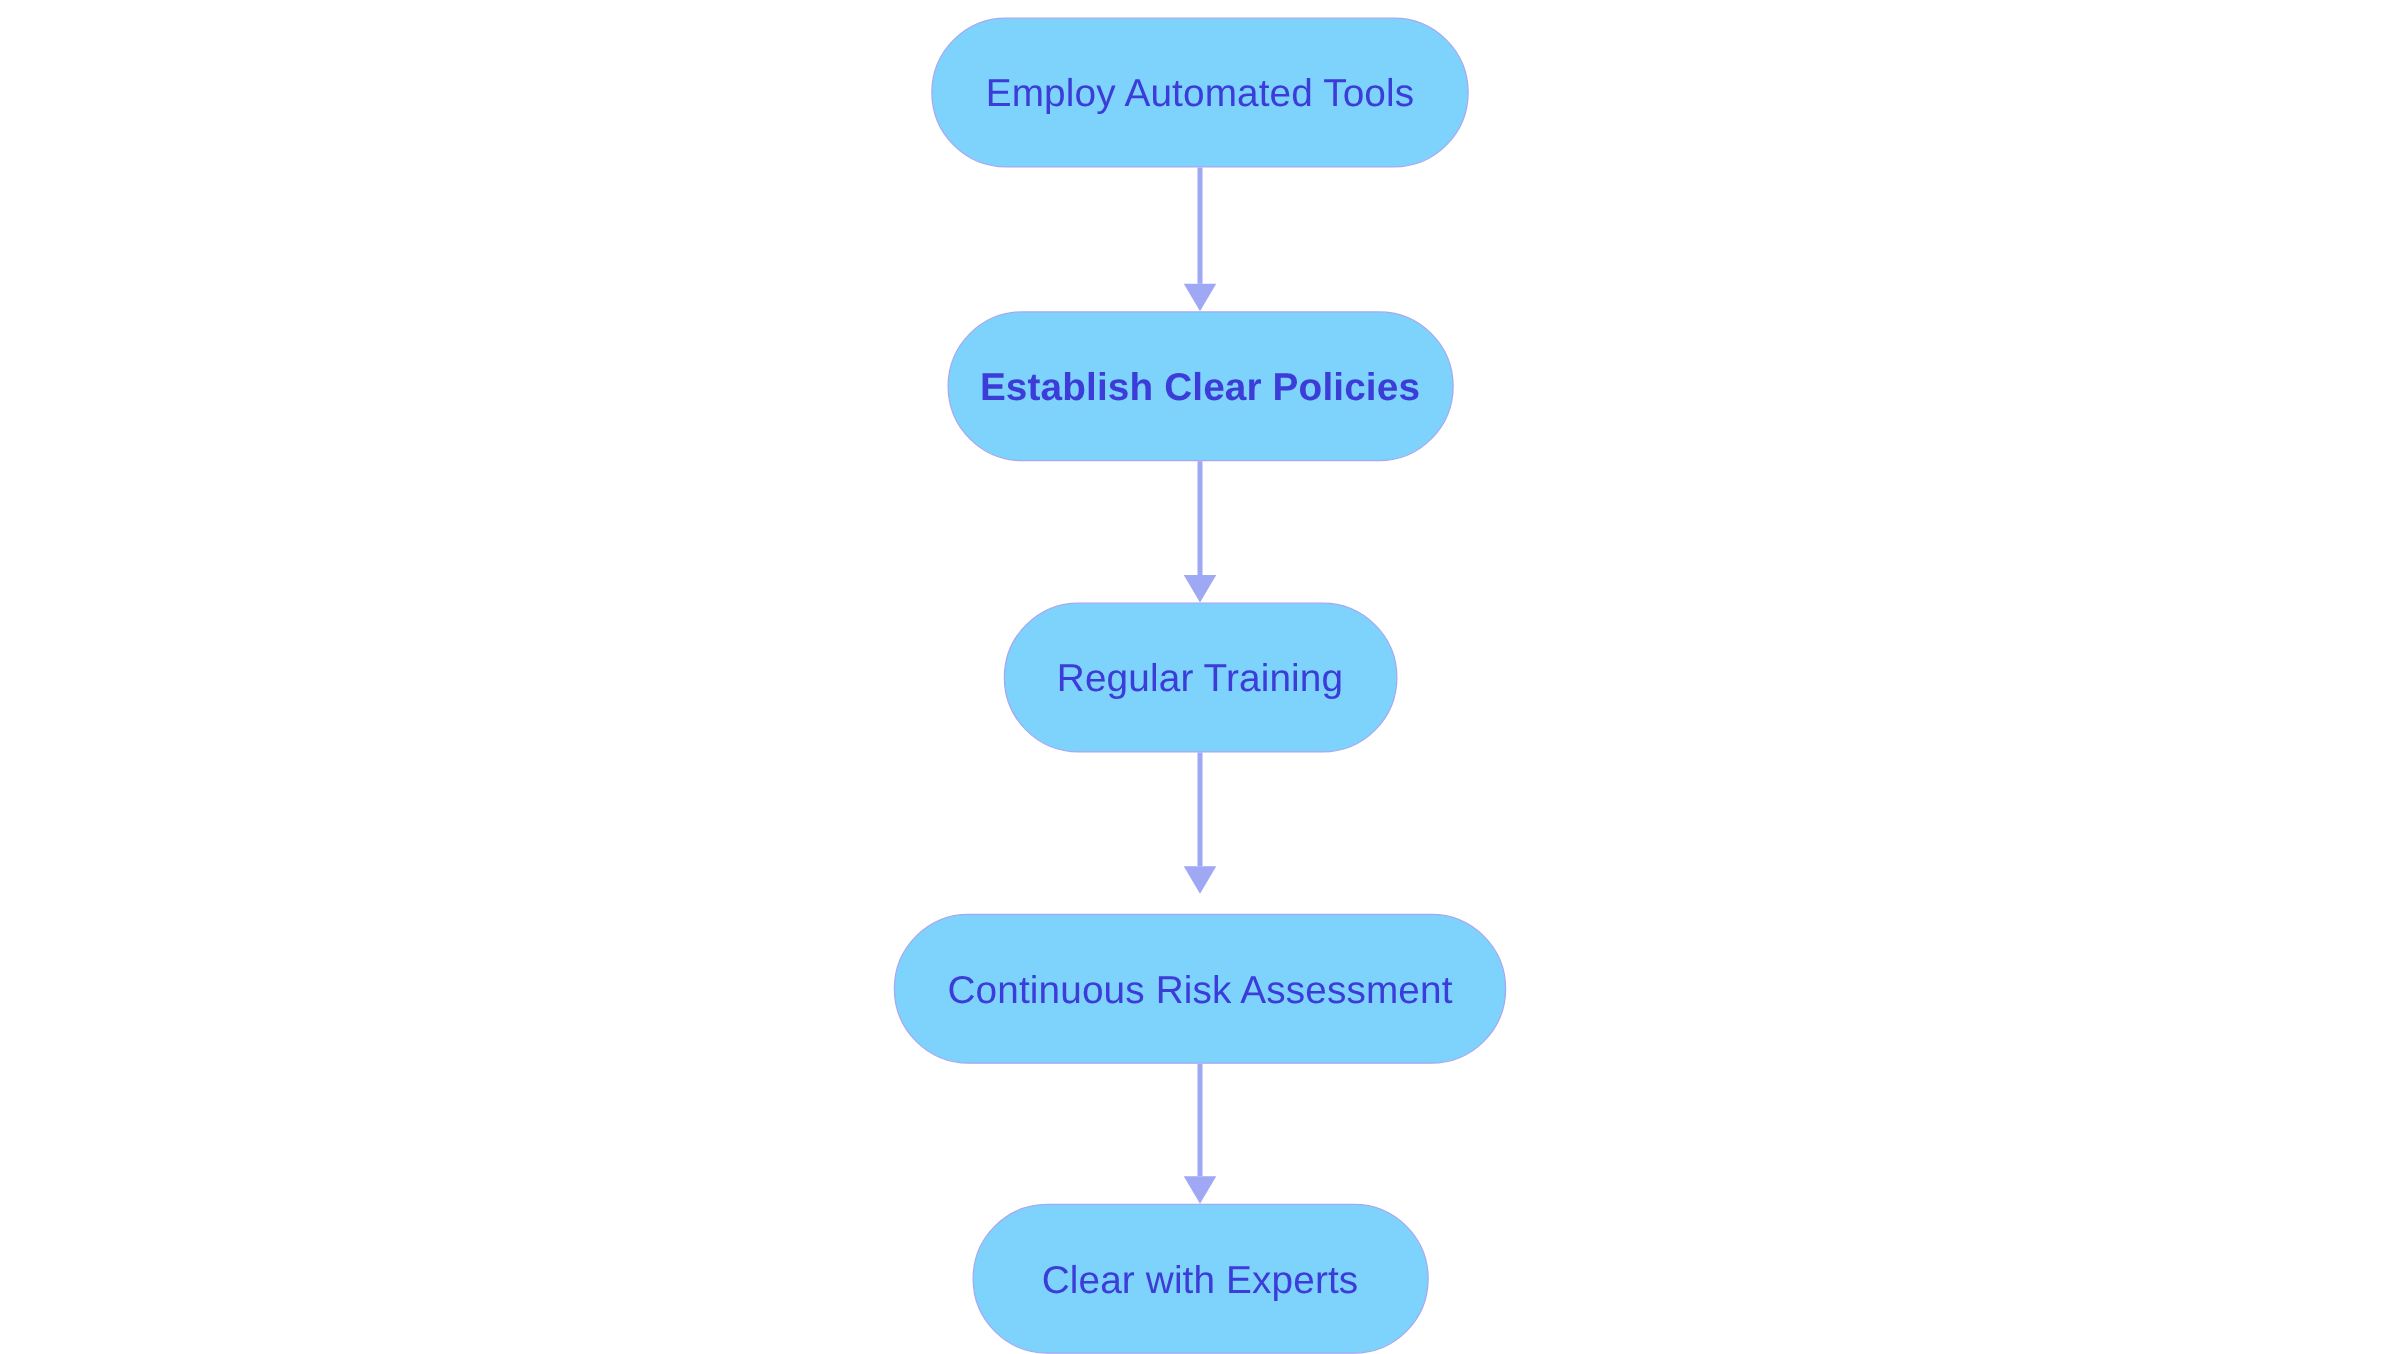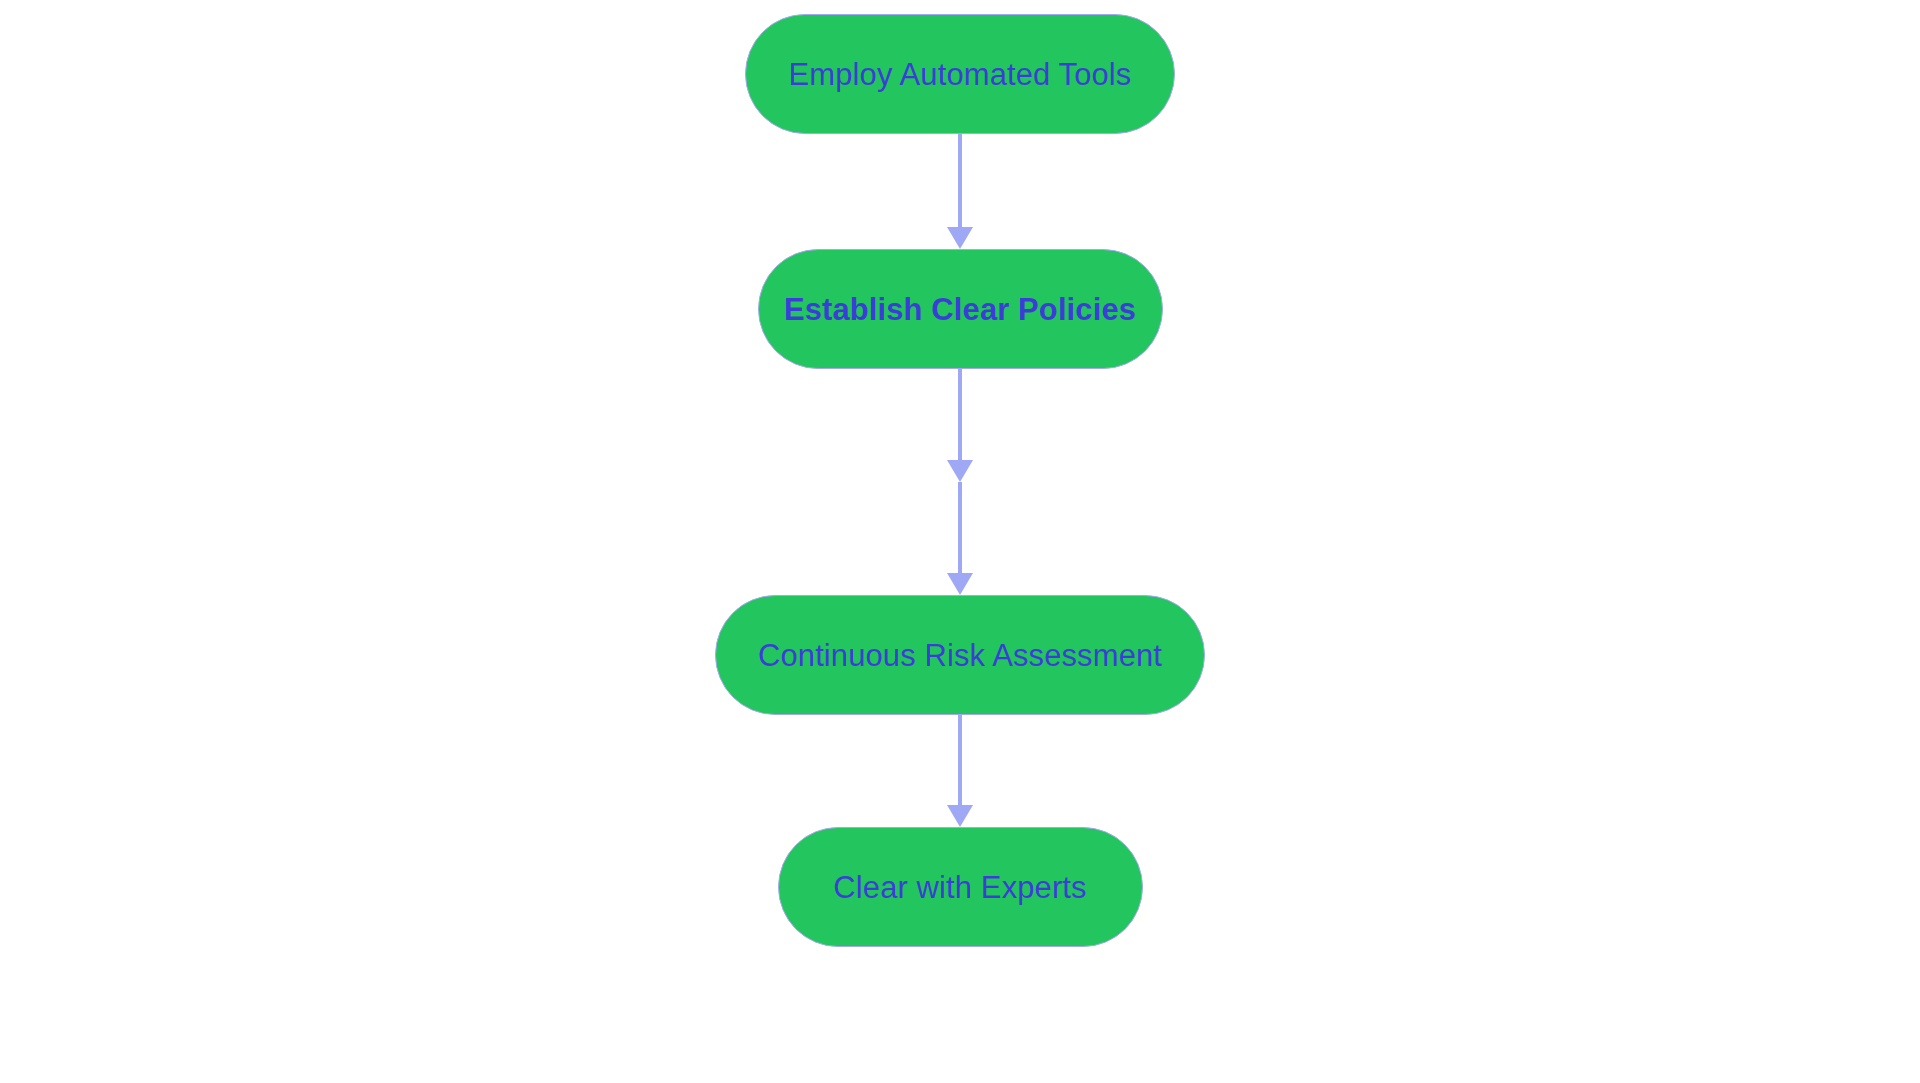--- a/index.html
+++ b/index.html
@@ -30,21 +30,21 @@
     display: flex;
     flex-direction: column;
     align-items: center;
     justify-content: flex-start;
   }
 
   .node {
     box-sizing: border-box;
     height: 120px;
     border-radius: 60px;
-    background: #22c55e;
+    background: #7dd3fc;
     border: 1.6px solid #a5a8f0;
     display: flex;
     align-items: center;
     justify-content: center;
     flex: 0 0 auto;
   }
 
   .node-label {
     font-family: "Liberation Sans", sans-serif;
     font-size: 31px;
@@ -76,21 +76,21 @@
     border-left: 13px solid transparent;
     border-right: 13px solid transparent;
     border-top: 22px solid #9fa8f5;
     flex: 0 0 auto;
   }
 
   
   .node.n0 { width: 430px; }
   .node.n1 { width: 405px; font-weight: bold; }
   .node.n2 { width: 315px; }
-  .node.n3 { width: 490px; }
+  .node.n3 { width: 490px; margin-top: 16px; }
   .node.n4 { width: 365px; }
 
   
   .connector.c0 { height: 115px; }
   .connector.c1 { height: 113px; }
   .connector.c2 { height: 113px; }
   .connector.c3 { height: 112px; }
 
   .top-spacer { flex: 0 0 auto; height: 14px; }
 </style>
@@ -113,20 +113,23 @@
 
     <div class="node n1">
       <span class="node-label">Establish Clear Policies</span>
     </div>
 
     <div class="connector c1">
       <div class="connector-line"></div>
       <div class="connector-head"></div>
     </div>
 
+    <div class="node n2">
+      <span class="node-label">Regular Training</span>
+    </div>
 
     <div class="connector c2">
       <div class="connector-line"></div>
       <div class="connector-head"></div>
     </div>
 
     <div class="node n3">
       <span class="node-label">Continuous Risk Assessment</span>
     </div>
 

